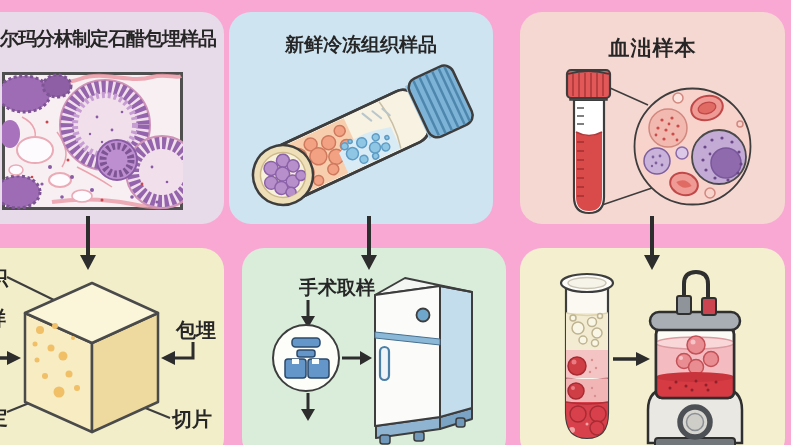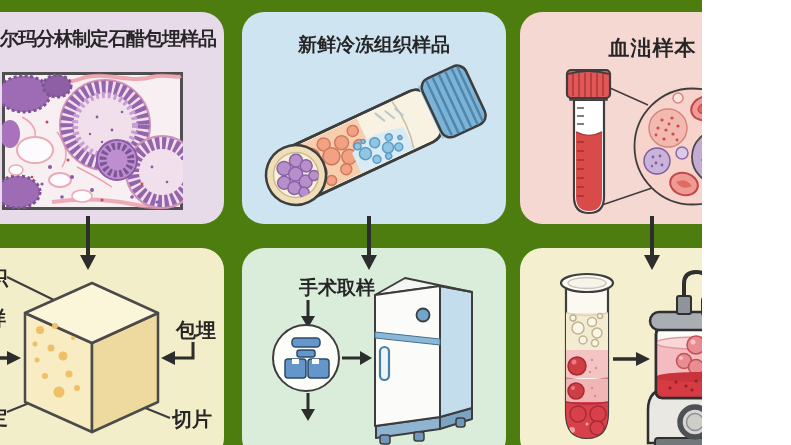--- a/index.html
+++ b/index.html
@@ -1,20 +1,20 @@
 <!DOCTYPE html>
 <html><head>
 <meta charset="utf-8">
 <style>
   html,body{margin:0;padding:0;}
-  .stage{position:relative;width:702px;height:445px;background:#4d7c0f;overflow:hidden;
+  .stage{position:relative;width:791px;height:445px;background:#f9a8d4;overflow:hidden;
          font-family:Liberation Serif, serif;color:#2b2b2b;}
   .panel{position:absolute;border-radius:22px;}
   .p-tl{left:-45px;top:12px;width:269px;height:212px;background:#e8dbe9;}
-  .p-tm{left:242px;top:12px;width:264px;height:212px;background:#cfe4f1;}
+  .p-tm{left:229px;top:12px;width:264px;height:212px;background:#cfe4f1;}
   .p-tr{left:520px;top:12px;width:265px;height:212px;background:#f6d8d2;}
   .p-bl{left:-45px;top:248px;width:269px;height:212px;background:#f2eec9;}
   .p-bm{left:242px;top:248px;width:264px;height:212px;background:#d9edda;}
   .p-br{left:520px;top:248px;width:265px;height:212px;background:#f4f0cf;}
   .title{position:absolute;font-weight:600;white-space:nowrap;color:#262626;}
   .t-ffpe{left:45px;top:14px;font-size:19px;letter-spacing:-1px;}
   .t-frozen{left:0;top:20px;width:100%;text-align:center;font-size:19px;}
   .t-blood{left:0;top:22px;width:100%;text-align:center;font-size:21px;letter-spacing:1px;}
   .lbl{position:absolute;font-size:20px;font-weight:600;white-space:nowrap;color:#262626;}
   .lbl-small{font-size:19px;}

